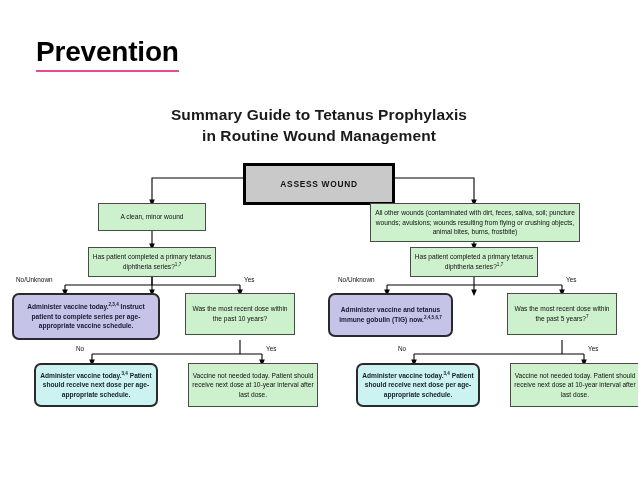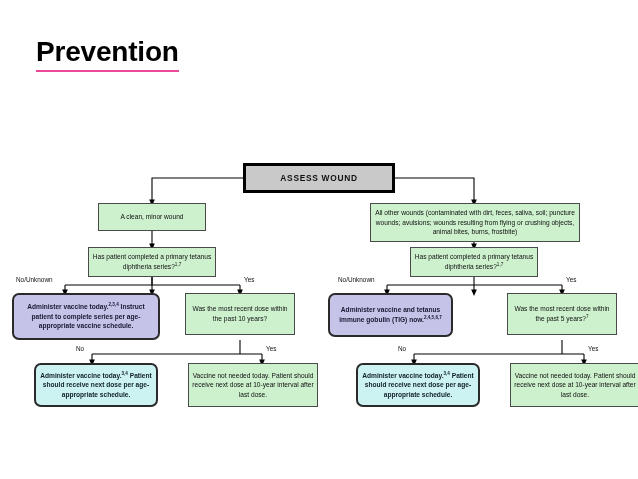--- a/index.html
+++ b/index.html
@@ -116,20 +116,24 @@
     line-height: 1;
   }
 </style>
 </head>
 <body>
 
 <div id="slide-title">Prevention</div>
 
 <div id="flowchart">
 
+  <div id="chart-heading">
+    <span>Summary Guide to Tetanus Prophylaxis</span><br>
+    <span>in Routine Wound Management</span>
+  </div>
 
   <svg id="connectors" viewBox="0 0 638 350">
     <defs>
       <marker id="arrow" markerWidth="7" markerHeight="7" refX="3.2" refY="3" orient="auto">
         <path d="M0,0.4 L6,3 L0,5.6 z" fill="#000000"></path>
       </marker>
     </defs>
     <g stroke="#000000" stroke-width="1.1" fill="none">
 
       <path d="M243,73 L152,73 L152,98" marker-end="url(#arrow)"></path>
@@ -155,21 +159,21 @@
       <path d="M92,249 L92,258" marker-end="url(#arrow)"></path>
       <path d="M262,249 L262,258" marker-end="url(#arrow)"></path>
 
       <path d="M562,235 L562,249"></path>
       <path d="M414,249 L584,249"></path>
       <path d="M414,249 L414,258" marker-end="url(#arrow)"></path>
       <path d="M584,249 L584,258" marker-end="url(#arrow)"></path>
     </g>
   </svg>
 
-  <div class="node assess" style="left:243px; top:58px; width:152px; height:30px;text-align:center;">
+  <div class="node assess" style="left:243px; top:58px; width:152px; height:42px;text-align:center;">
     <span class="txt">ASSESS WOUND</span>
   </div>
 
   <div class="node green" style="left:98px; top:98px; width:108px; height:28px;">
     <span class="txt">A clean, minor wound</span>
   </div>
 
   <div class="node green" style="left:370px; top:98px; width:210px; height:39px;">
     <span class="txt">All other wounds (contaminated with dirt, feces, saliva, soil; puncture wounds; avulsions; wounds resulting from flying or crushing objects, animal bites, burns, frostbite)</span>
   </div>

